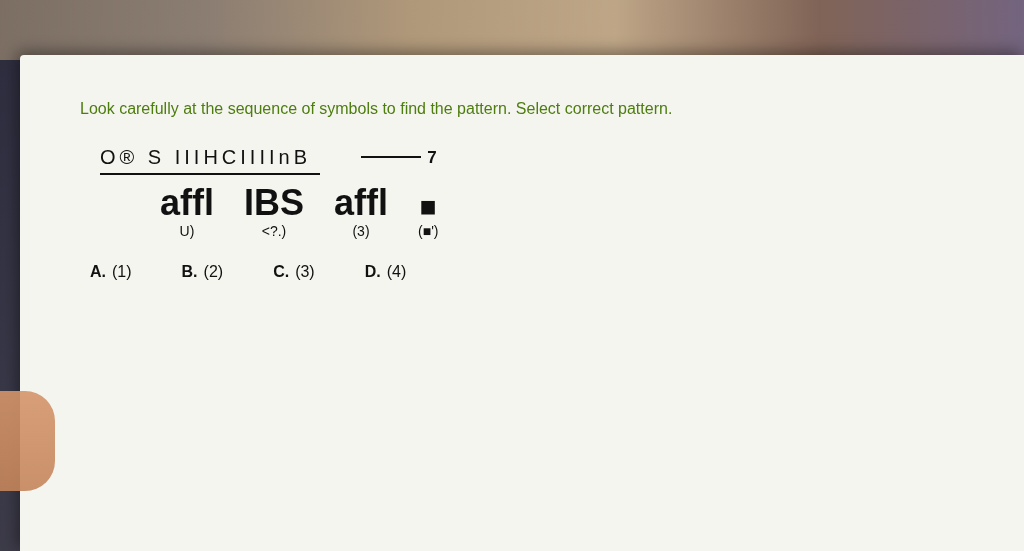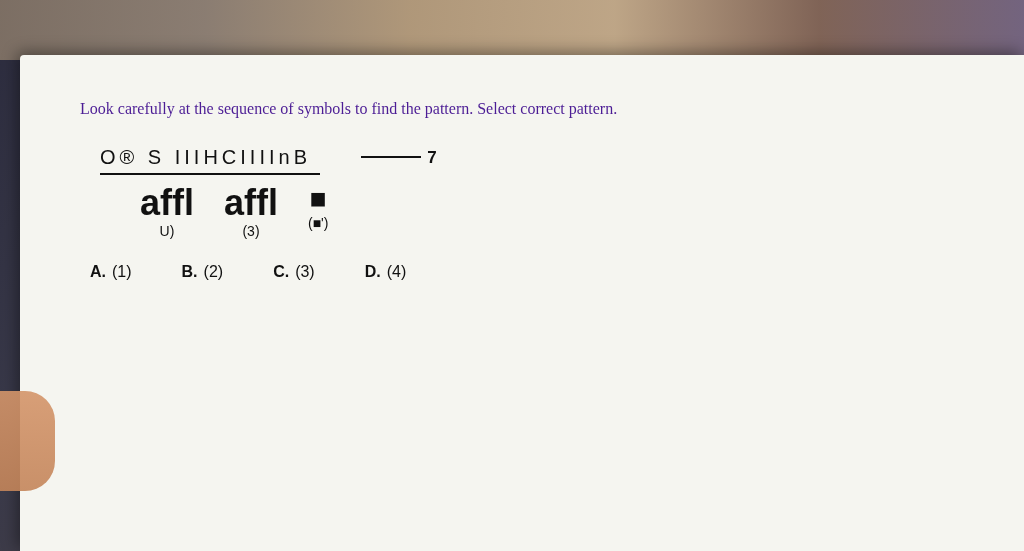--- a/index.html
+++ b/index.html
@@ -44,22 +44,22 @@
       bottom: 0;
       background: #f5f5f0;
       border-radius: 4px 0 0 0;
       box-shadow: -3px -3px 15px rgba(0,0,0,0.4);
       padding: 40px 60px 30px 60px;
     }
 
     .question-text {
       font-size: 16px;
       line-height: 1.7;
-      color: #4c1d95;
-      font-family: Liberation Serif, serif;
+      color: #4d7c0f;
+      font-family: Liberation Sans, sans-serif;
       margin-bottom: 24px;
       text-align: justify;
     }
 
     .sequence-area {
       margin-bottom: 8px;
     }
 
     .sequence-symbols {
       font-size: 20px;
@@ -92,22 +92,23 @@
     .underline-bar {
       width: 220px;
       height: 2px;
       background: #111;
       margin-left: 20px;
       margin-bottom: 10px;
     }
 
     .options-row {
       display: flex;
+      align-items: flex-end;
       gap: 0;
-      margin-left: 60px;
+      margin-left: 80px;
       margin-bottom: 24px;
     }
 
     .option-column {
       display: flex;
       flex-direction: column;
       align-items: center;
       margin-right: 30px;
     }
 
@@ -213,20 +214,24 @@
     </div>
     <div class="underline-bar"></div>
   </div>
 
   <div class="options-row">
     <div class="option-column">
       <span class="option-symbol">affl</span>
       <span class="option-label">U)</span>
     </div>
     <div class="option-column">
+      <span class="option-symbol">IBS</span>
+      <span class="option-label">&lt;?.)</span>
+    </div>
+    <div class="option-column">
       <span class="option-symbol">affl</span>
       <span class="option-label">(3)</span>
     </div>
     <div class="option-column">
       <span class="option-symbol" style="font-size:28px;">■</span>
       <span class="option-label">(■')</span>
     </div>
   </div>
 
   <div class="answers-row">

